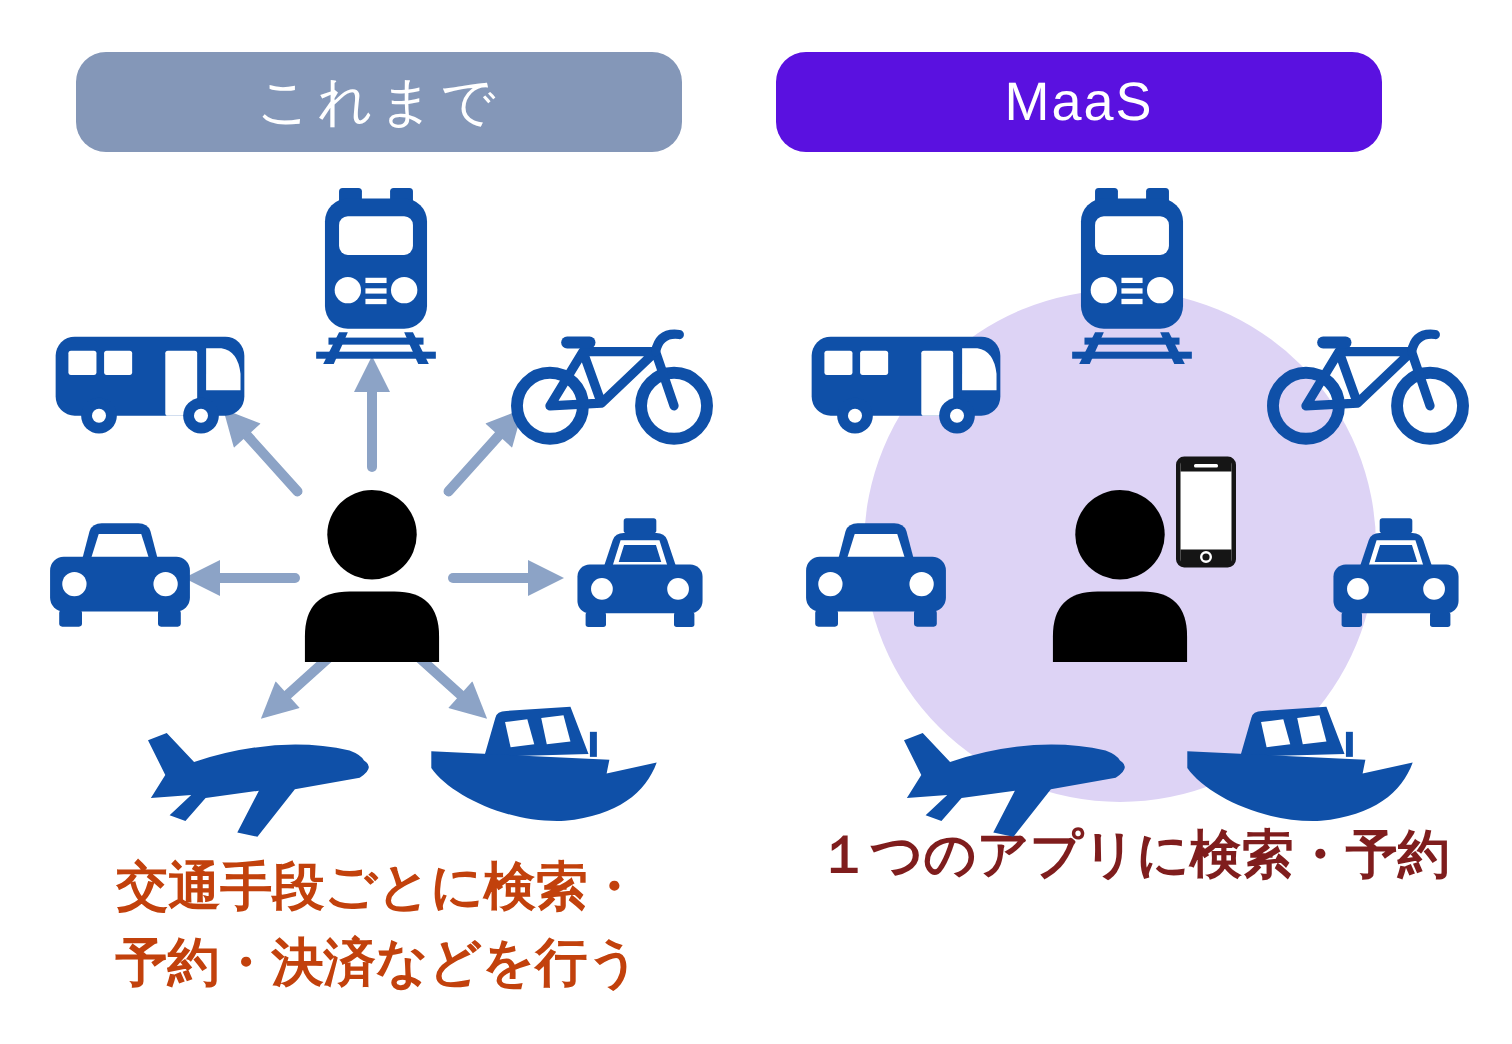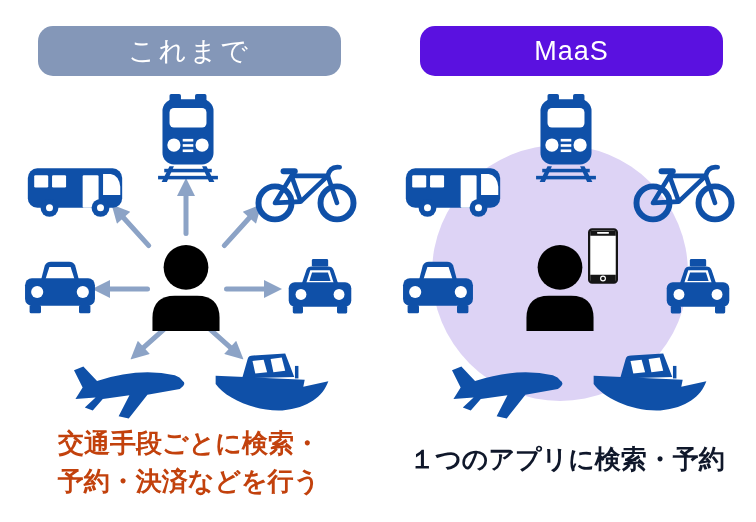--- a/index.html
+++ b/index.html
@@ -6,26 +6,26 @@
   body{
     width:756px;height:522px;position:relative;background:#ffffff;
     font-family:"Liberation Sans","DejaVu Sans",sans-serif;overflow:hidden;
   }
   .abs{position:absolute;}
   .pill{
     height:50px;border-radius:15px;display:flex;align-items:center;justify-content:center;
     color:#ffffff;font-size:27px;font-weight:normal;letter-spacing:3px;
   }
   .pill-left{left:38px;top:26px;width:303px;background:#8497b8;}
-  .pill-right{left:420px;top:26px;width:303px;background:#5a11e0;letter-spacing:1px;}
+  .pill-right{left:388px;top:26px;width:303px;background:#5a11e0;letter-spacing:1px;}
   .caption{
     width:346px;text-align:center;font-size:26px;font-weight:bold;line-height:38px;
   }
   .caption-left{left:16px;top:424px;color:#c2410c;}
-  .caption-right{left:394px;top:440px;color:#0f172a;}
+  .caption-right{left:394px;top:408px;color:#7f1d1d;}
   .icon{color:#0f50a8;}
   .icon svg{display:block;width:100%;height:100%;}
   .lavender-circle{
     left:432px;top:145px;width:256px;height:256px;border-radius:50%;
     background:#ddd3f5;z-index:1;
   }
   .z2{z-index:2;}
   .arrow{width:58px;height:18px;color:#8ca3c6;z-index:2;}
   .arrow svg{display:block;width:100%;height:100%;}
 </style>

